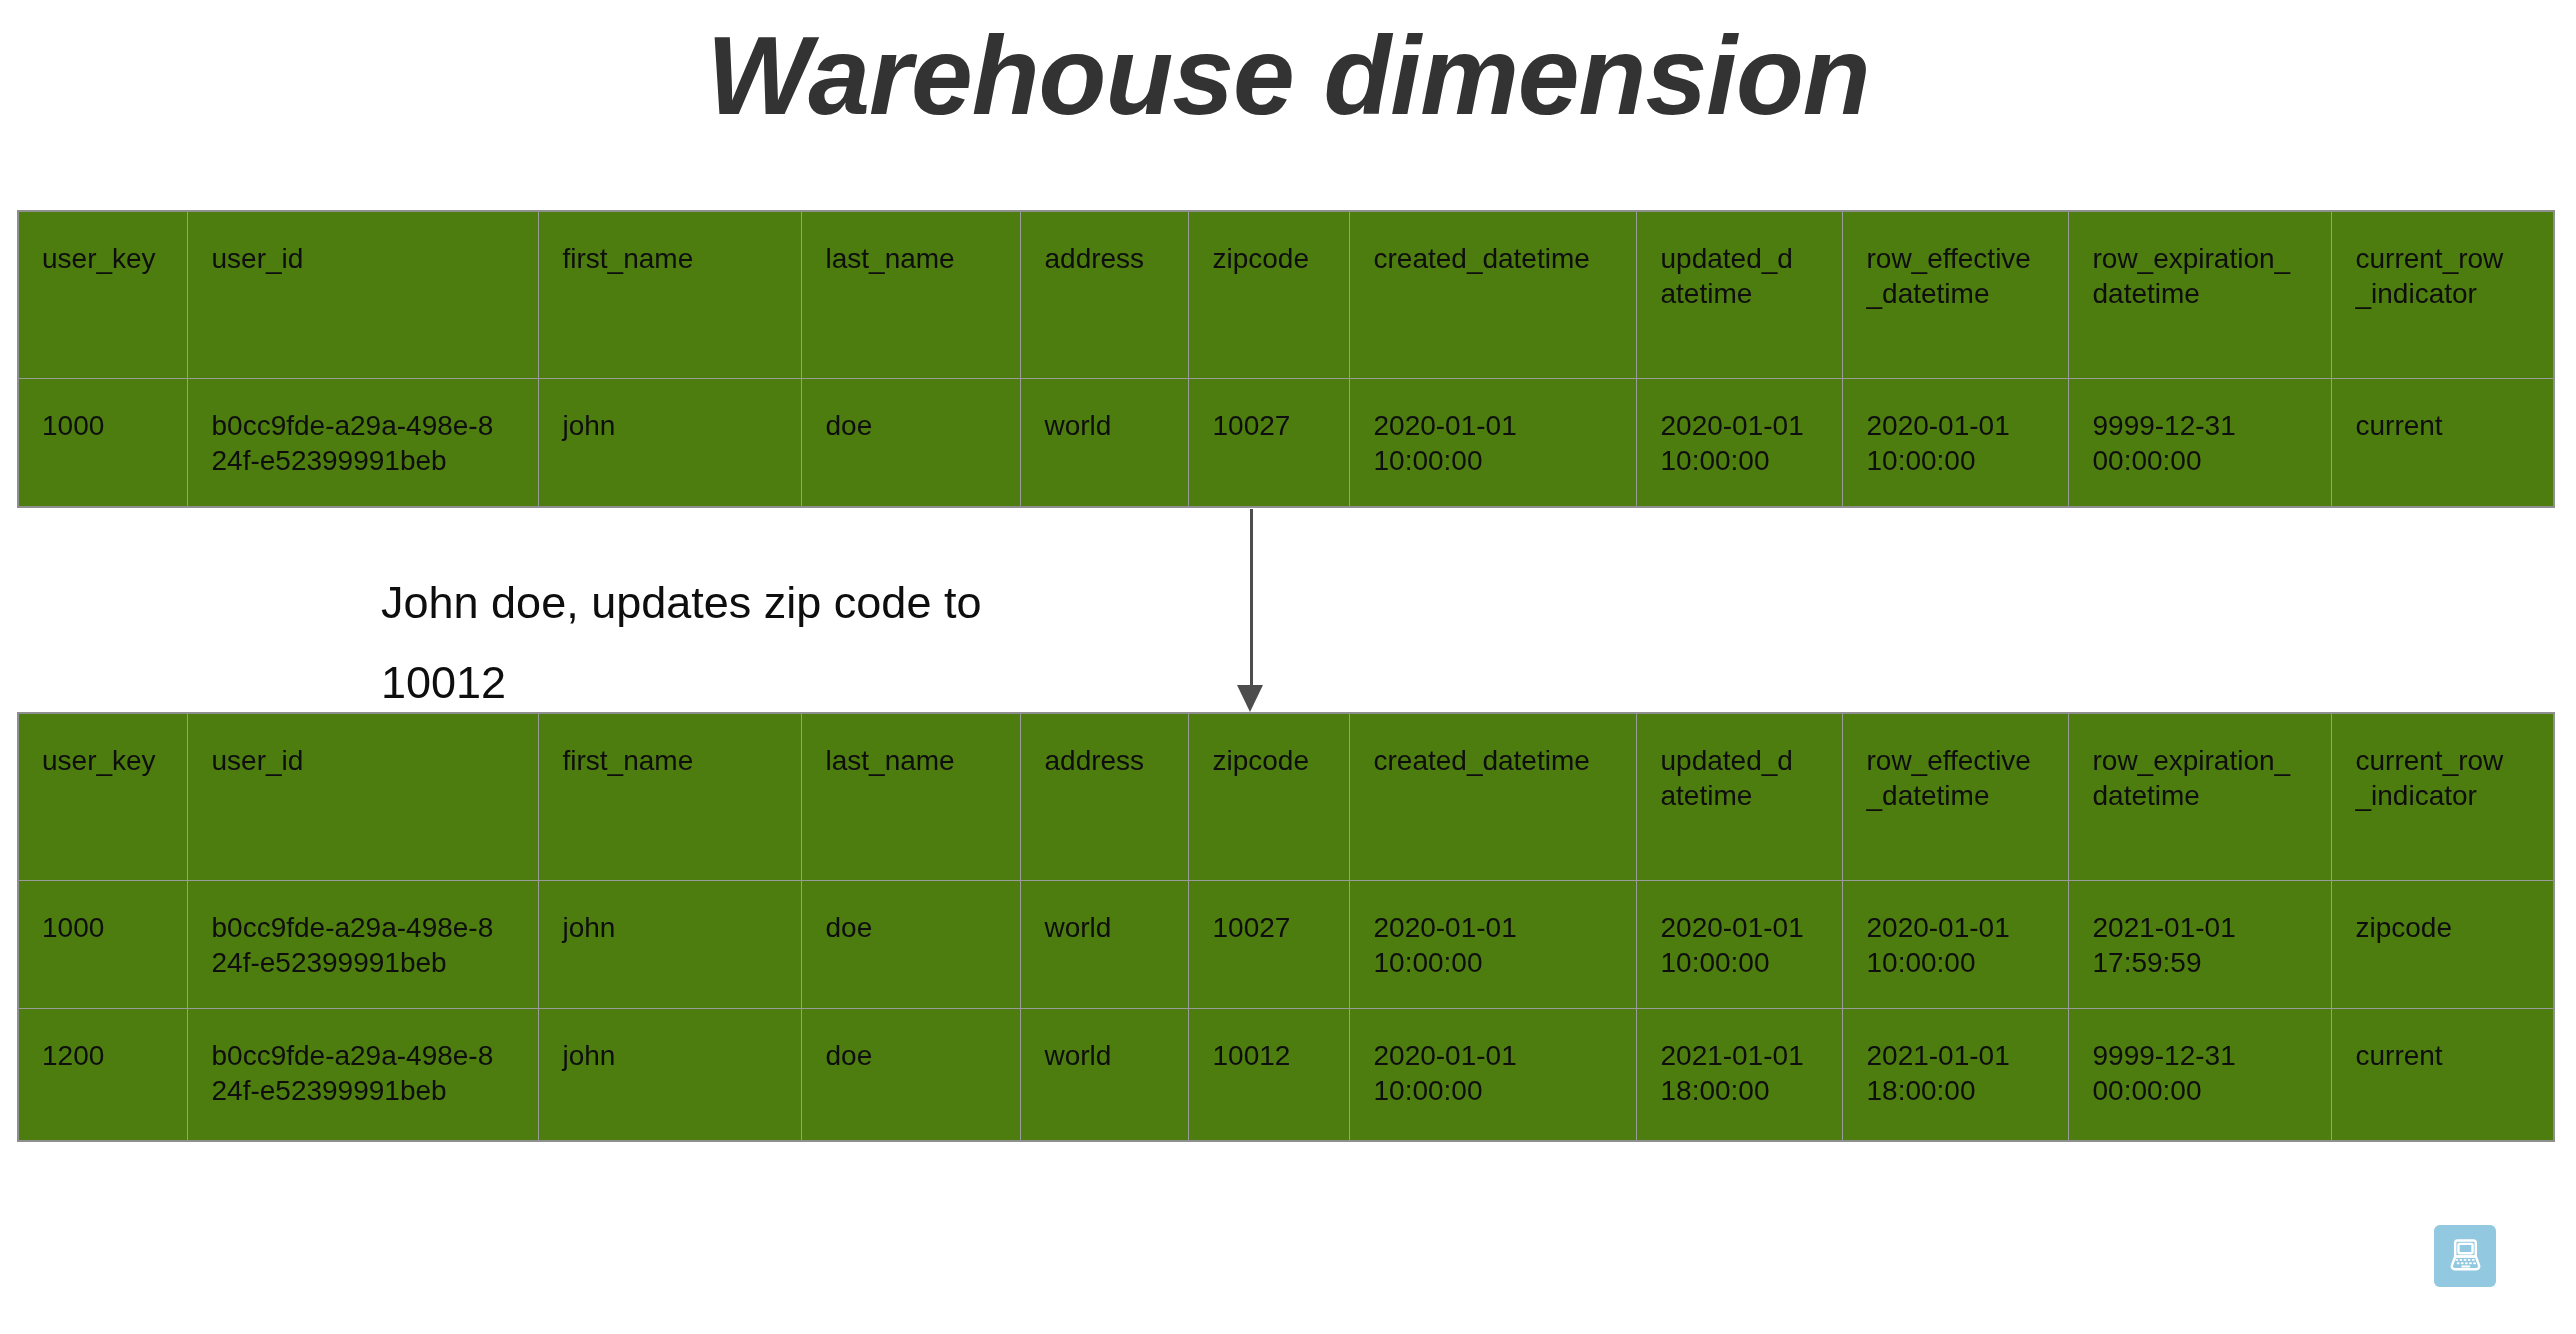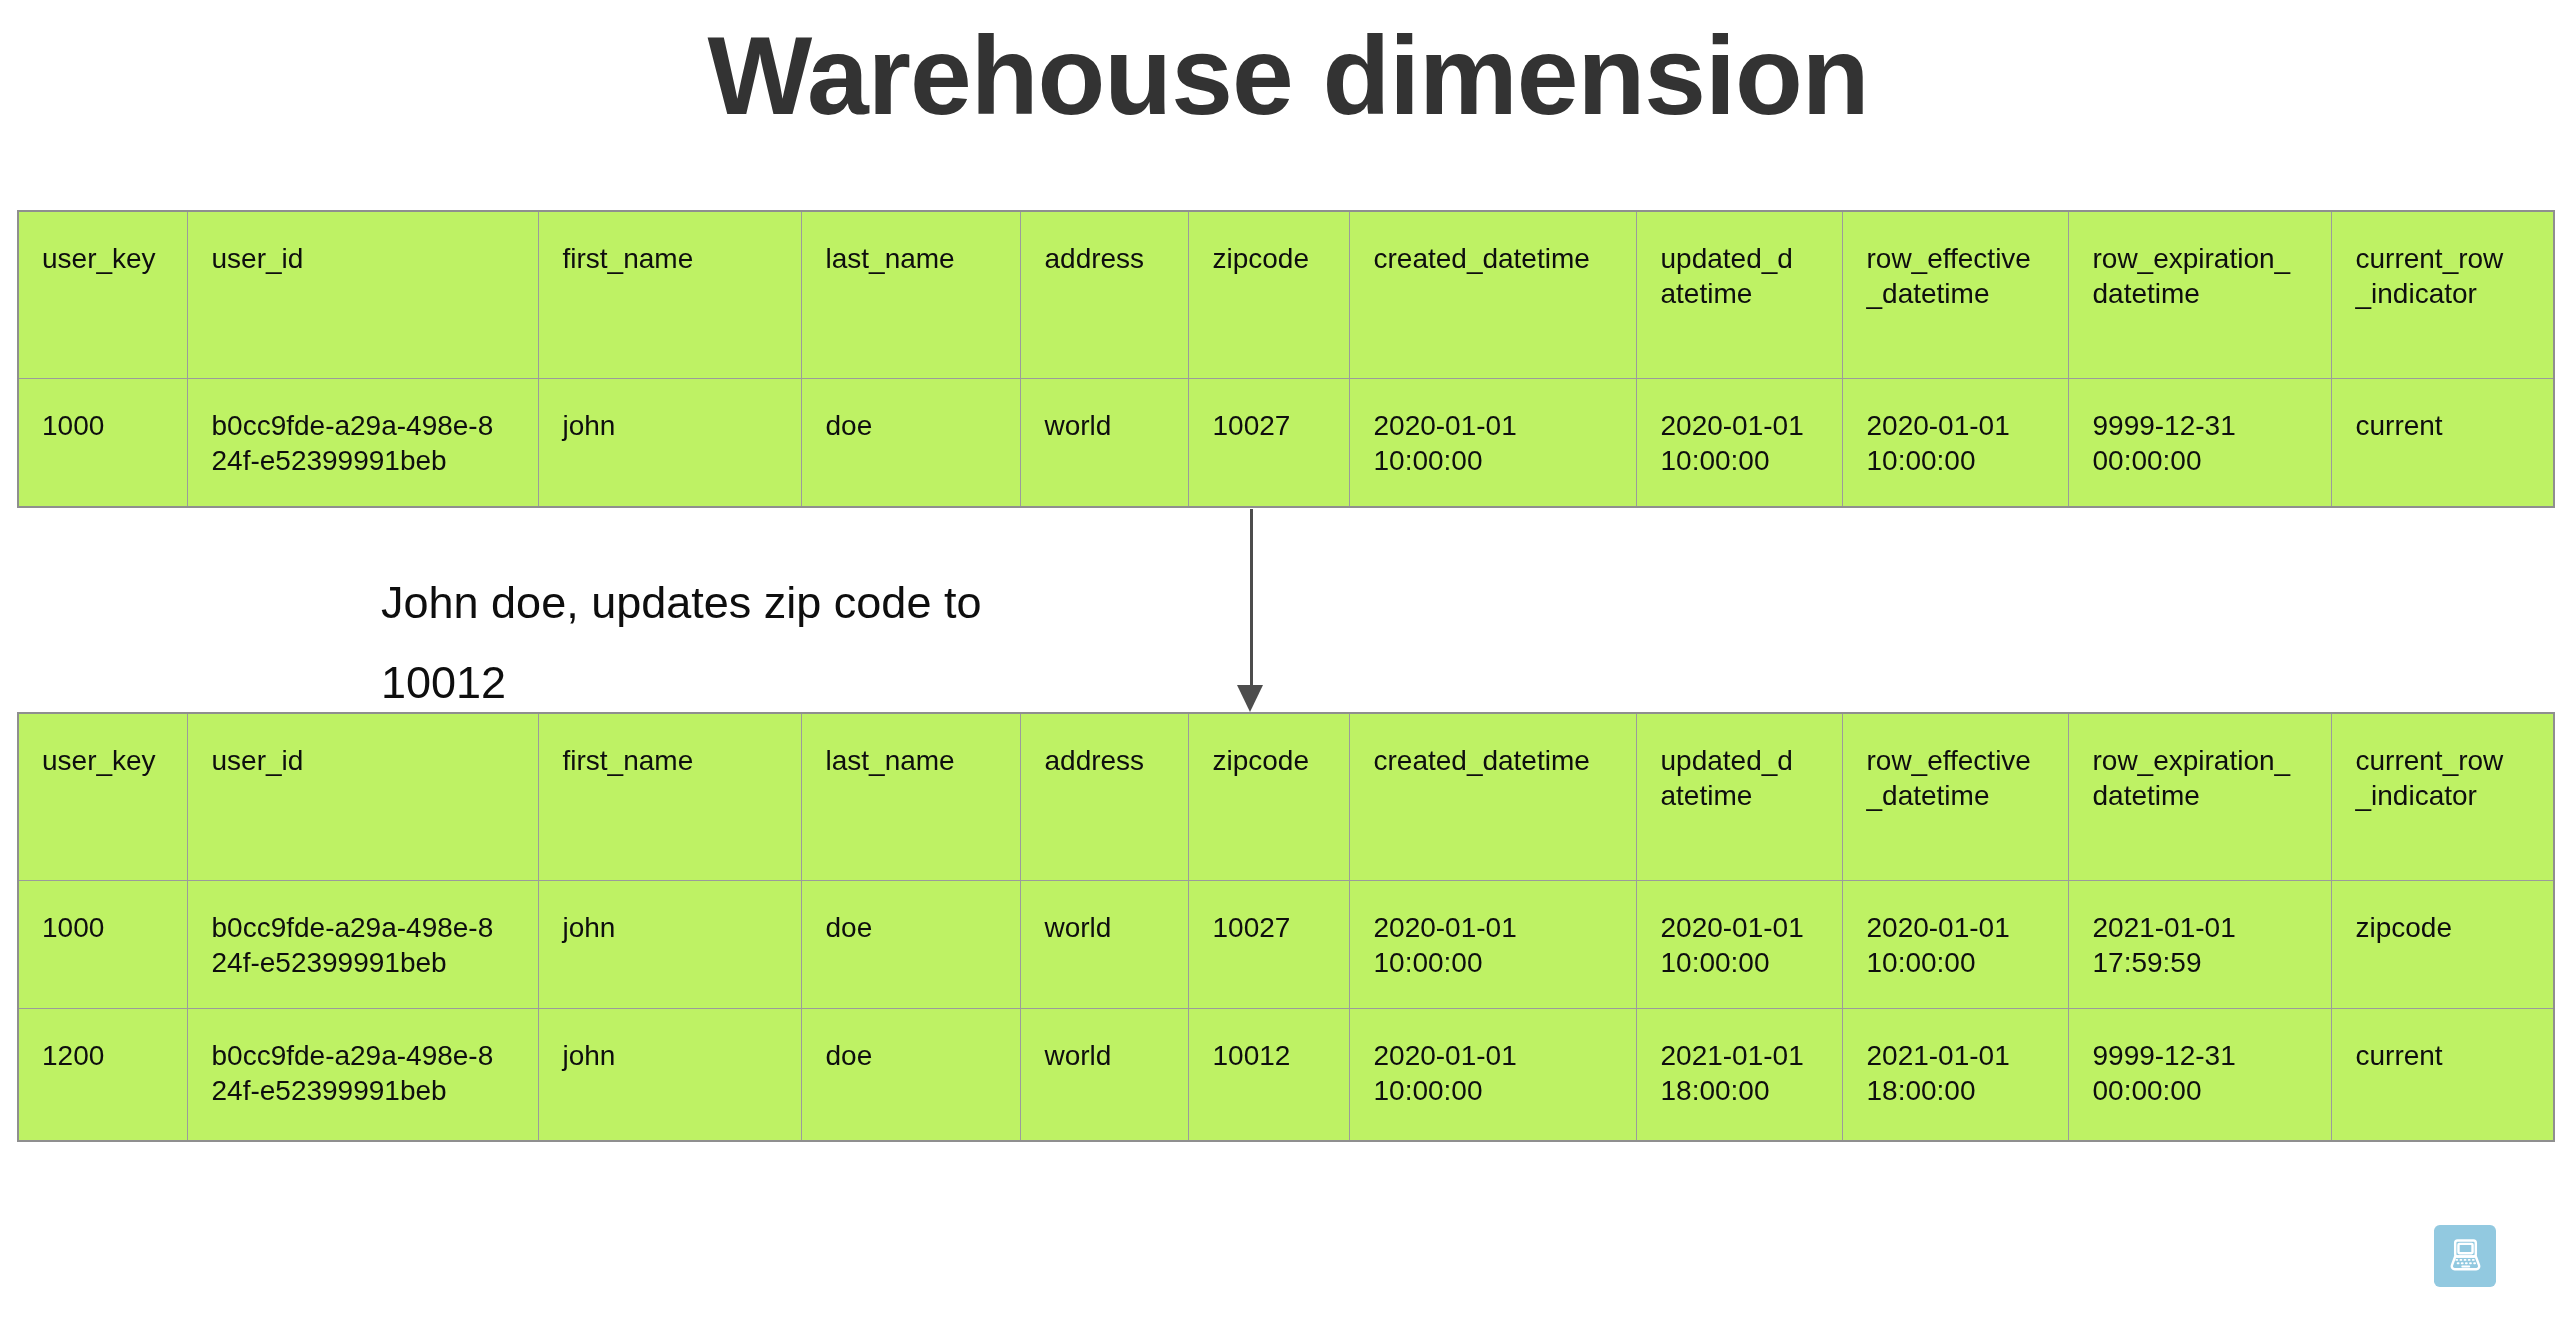--- a/index.html
+++ b/index.html
@@ -13,28 +13,29 @@
   .title {
     position: absolute;
     top: 7.8px; left: 0;
     width: 100%;
     text-align: center;
     font-size: 111px;
     line-height: 136px;
     font-weight: 700;
     letter-spacing: -1px;
     color: #333333;
+    font-style: italic;
   }
   table.dim {
     position: absolute;
     left: 16.6px;
     width: 2535px;
     table-layout: fixed;
     border-collapse: collapse;
-    background: #bef264;
+    background: #4d7c0f;
     border: 2.9px solid #8f8f8f;
     padding-left: 42px;
   }
   table.dim th, table.dim td {
     border: 1.9px solid #9b9b9b;
     vertical-align: top;
     text-align: left;
     padding: 29px 27px 9.7px 23.4px;
     font-size: 28px;
     line-height: 35px;

